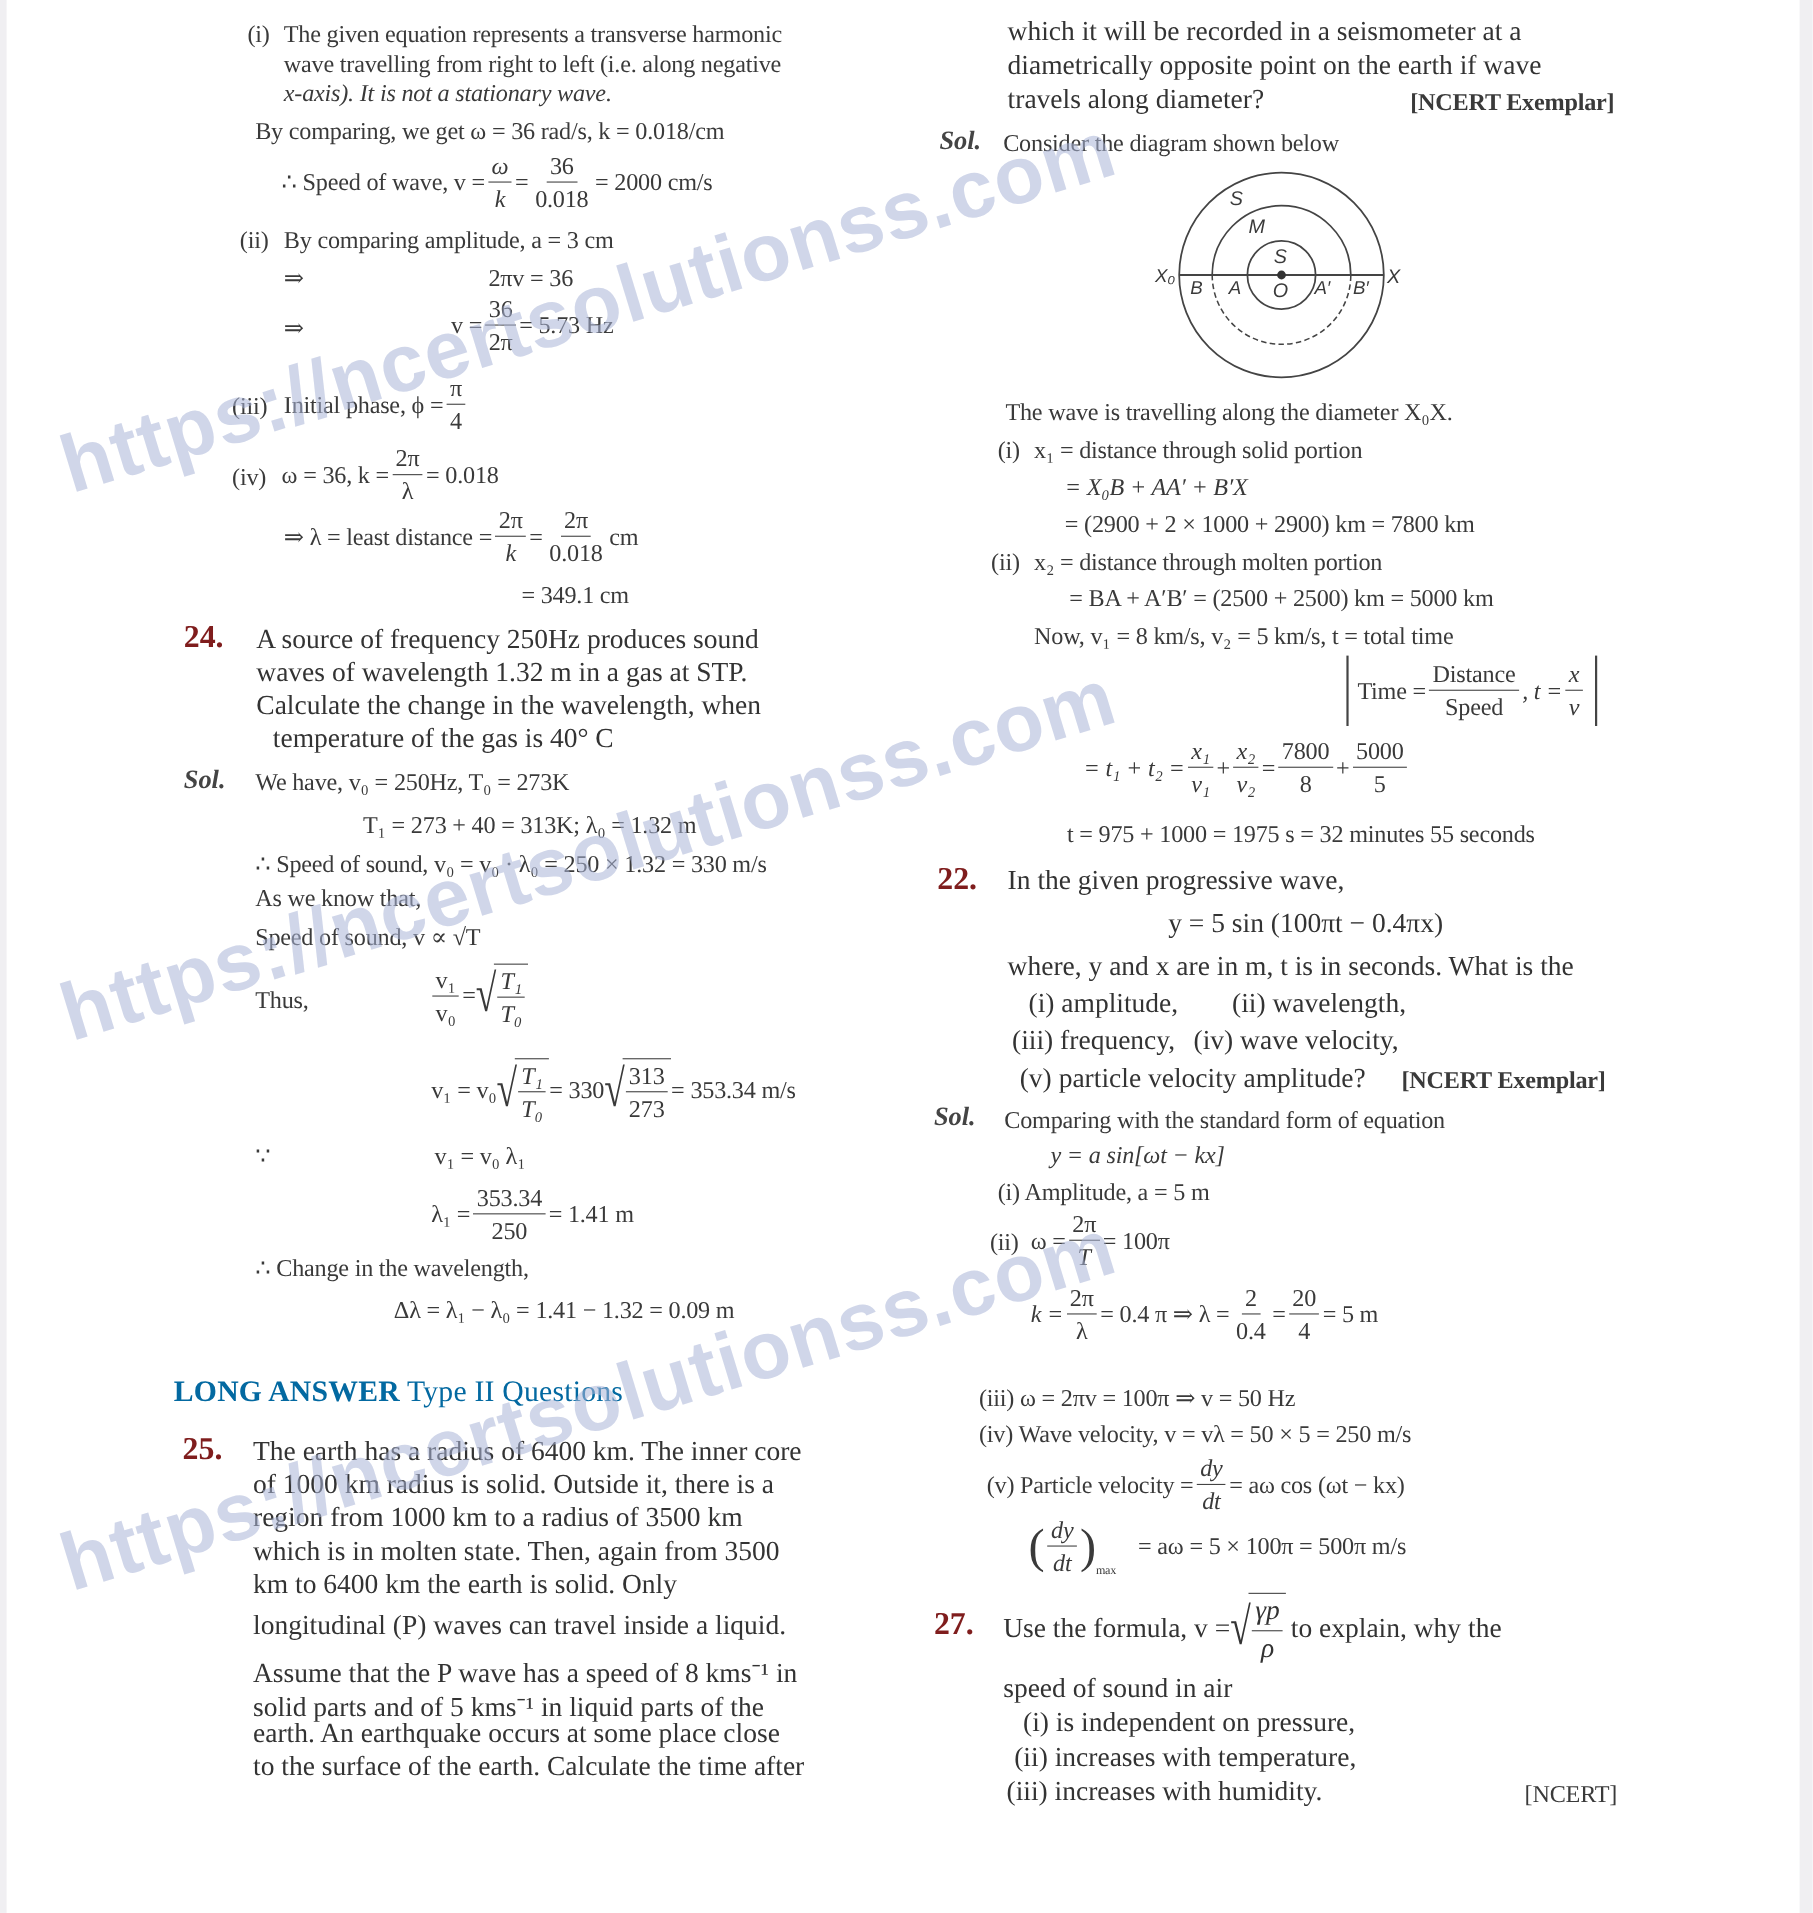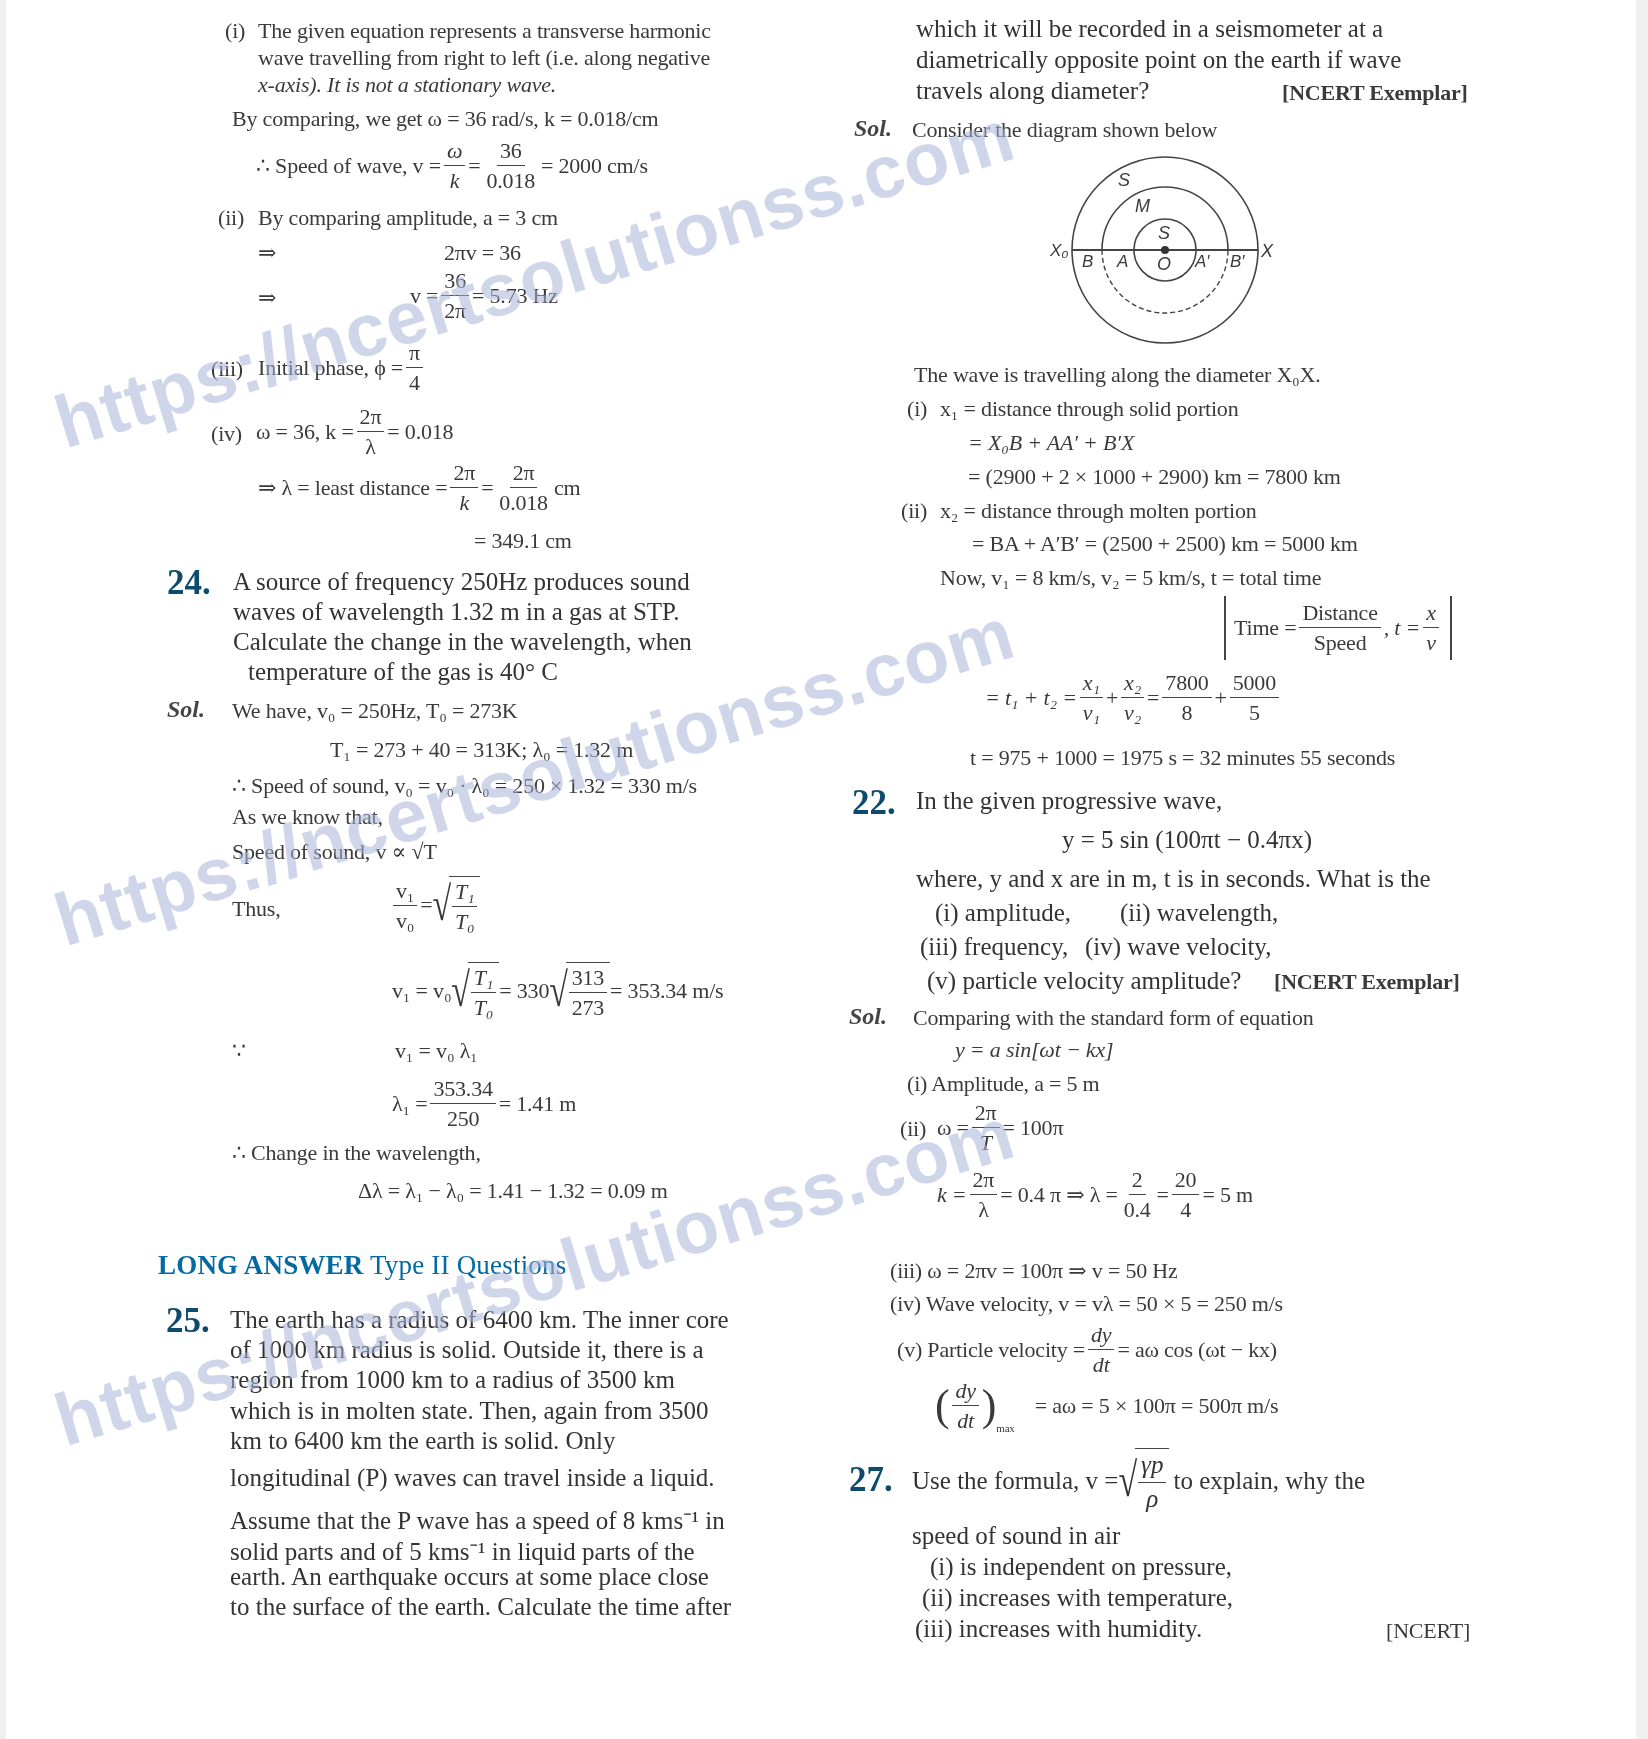--- a/index.html
+++ b/index.html
@@ -8,21 +8,21 @@
     background:#ffffff;
     font-family:"Liberation Serif", "DejaVu Serif", serif;
     color:#333333;
   }
   .edge { position:absolute; top:0; bottom:0; width:6px; background:#f0eff2; }
   .edge.left { left:0; }
   .edge.right { left:1636px; width:12px; }
   .abs { position:absolute; white-space:nowrap; }
   .t { font-size:22px; color:#3a3a3a; letter-spacing:-0.2px; }
   .q { font-size:25px; color:#333; font-family:"Liberation Serif", serif; }
-  .num { font-size:35px; font-weight:bold; color:#0c4a6e; font-family:"Liberation Serif", serif; }
+  .num { font-size:29px; font-weight:bold; color:#7f1d1d; font-family:"Liberation Serif", serif; }
   .sol { font-size:24px; font-style:italic; font-weight:bold; color:#444; }
   .it { font-style:italic; }
   .b { font-weight:bold; }
   .frac { display:inline-flex; flex-direction:column; align-items:center; vertical-align:middle; margin:0 3px; line-height:1.15; }
   .frac > span:first-child { border-bottom:1.5px solid #444; padding:0 3px 2px; }
   .frac > span:last-child { padding:2px 3px 0; }
   .sqrt { display:inline-flex; align-items:center; vertical-align:middle; }
   .sqrt .rad { font-size:34px; line-height:1; transform:scaleY(1.4); margin-right:-2px; }
   .sqrt .under { border-top:1.5px solid #444; padding-top:2px; }
   .heading { font-size:27px; color:#0369a1; letter-spacing:0.2px; }

